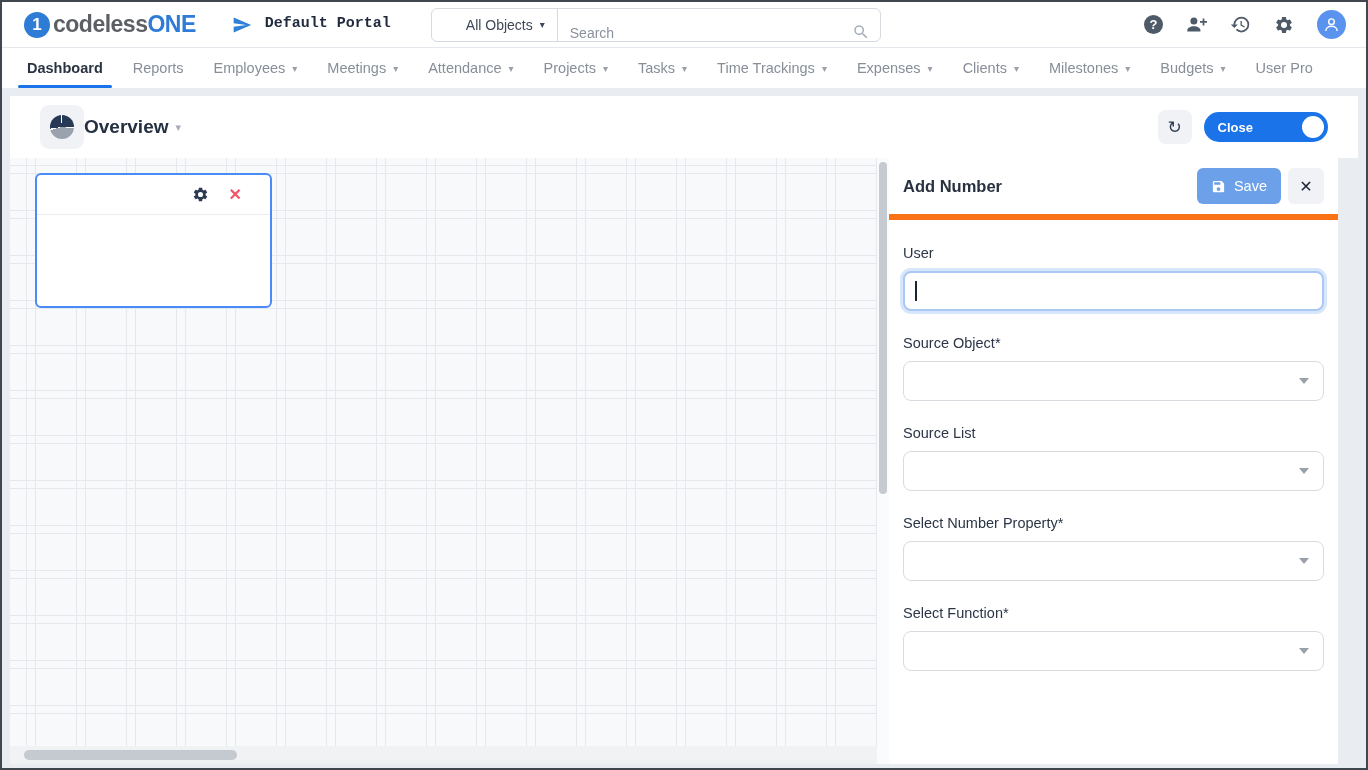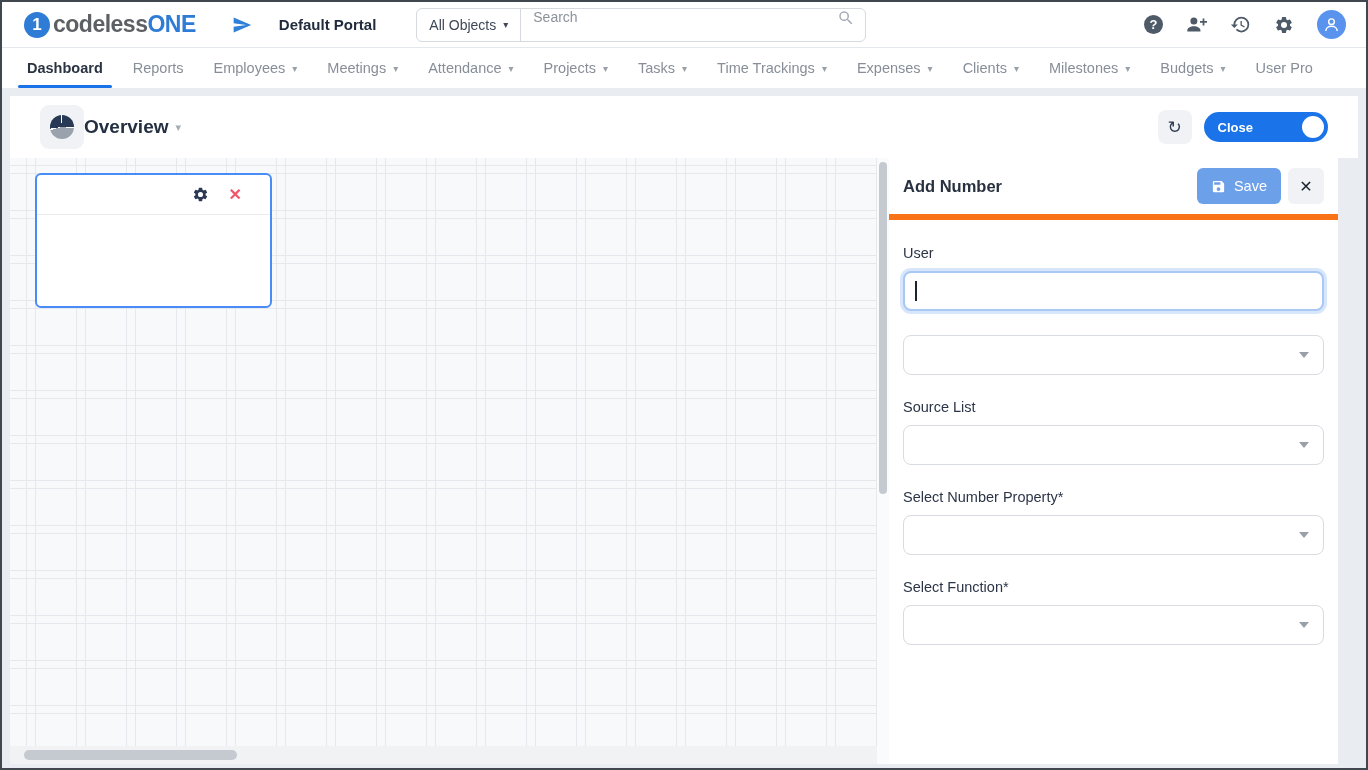--- a/index.html
+++ b/index.html
@@ -9,24 +9,24 @@
             display:flex; flex-direction:column; overflow:hidden; }
 
   
   .app-header { height:46px; background:#fff; border-bottom:1px solid #e4e7eb;
                 display:flex; align-items:center; flex:none; }
   .brand { display:flex; align-items:center; margin-left:22px; }
   .brand-circle { width:26px; height:26px; border-radius:50%; background:#2e7cd6; color:#fff;
                   font-weight:bold; font-size:17px; display:flex; align-items:center; justify-content:center; }
   .brand-gray { color:#5c6064; font-size:23px; font-weight:bold; letter-spacing:-0.5px; margin-left:3px; }
   .brand-blue { color:#2e7cd6; font-size:23px; font-weight:bold; letter-spacing:-0.5px; }
-  .portal { display:flex; align-items:center; gap:27px; margin-left:36px; }
+  .portal { display:flex; align-items:flex-start; gap:13px; margin-left:36px;font-family:Liberation Mono, monospace; }
   .portal-label { color:#1f2a3c; font-size:15px; font-weight:bold; }
   .searchbox { margin-left:40px; width:450px; height:34px; border:1px solid #d6dade; border-radius:6px;
-               display:flex; align-items:flex-start; background:#fff; }
+               display:flex; align-items:flex-end; background:#fff;padding-left:22px; }
   .scope { display:flex; align-items:center; gap:7px; padding:0 12px; height:100%;
            border-right:1px solid #d6dade; color:#3e4857; font-size:14px; cursor:pointer; }
   .scope .caret { font-size:10px; color:#3e4857; }
   .search-input { border:0; outline:none; flex:1; padding:0 12px; font-size:14px; color:#3e4857;
                   font-family:"Liberation Sans",sans-serif; background:transparent; }
   .search-input::placeholder { color:#8b929c; }
   .search-glyph { margin-right:10px; display:flex; }
   .header-actions { margin-left:auto; display:flex; align-items:center; gap:23px; margin-right:20px; }
   .h-icon { display:flex; align-items:center; justify-content:center; cursor:pointer; }
   .help-circle { width:19px; height:19px; border-radius:50%; background:#4e5a68; color:#fff;
@@ -281,20 +281,21 @@
           </div>
         </div>
         <div class="panel-body" id="panel-body">
             <div class="field-group">
               <div class="field-label">User</div>
               <div class="text-box">
                 <span class="cursor-bar"></span>
               </div>
             </div>
             <div class="field-group">
+              <div class="field-label">Source Object*</div>
               <div class="select-box">
                 <span class="select-caret"></span>
               </div>
             </div>
             <div class="field-group">
               <div class="field-label">Source List</div>
               <div class="select-box">
                 <span class="select-caret"></span>
               </div>
             </div>

